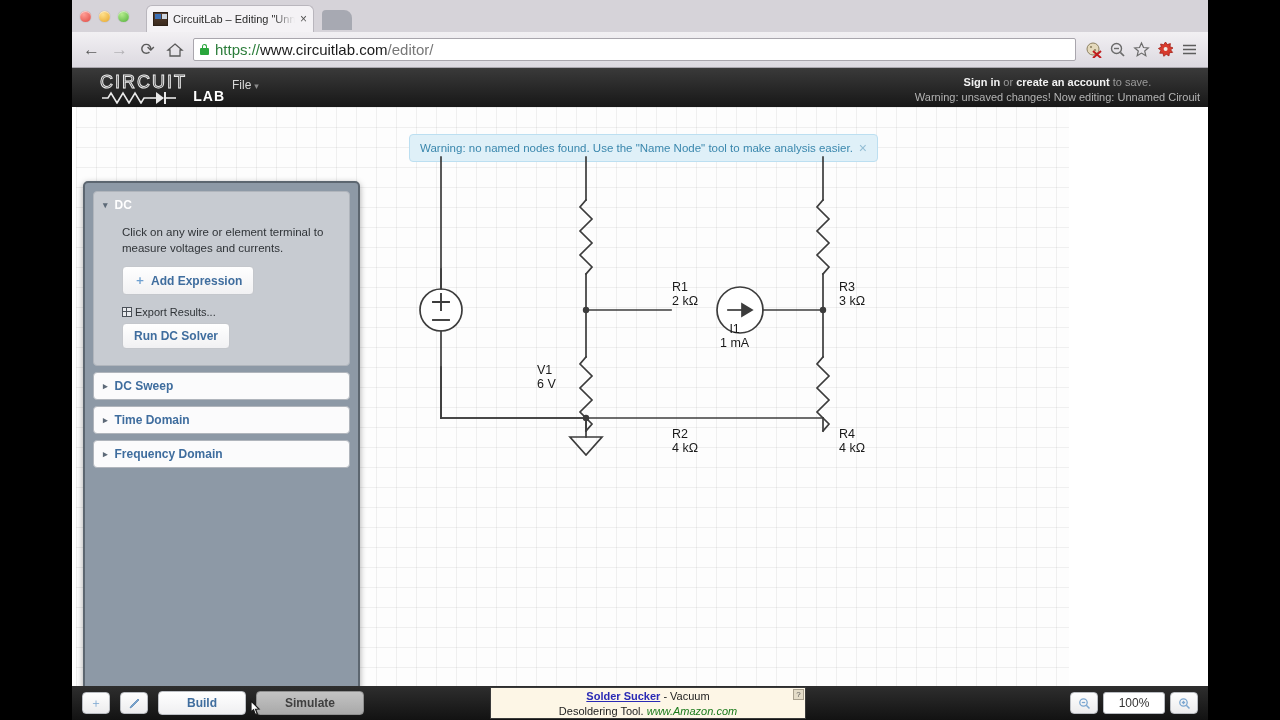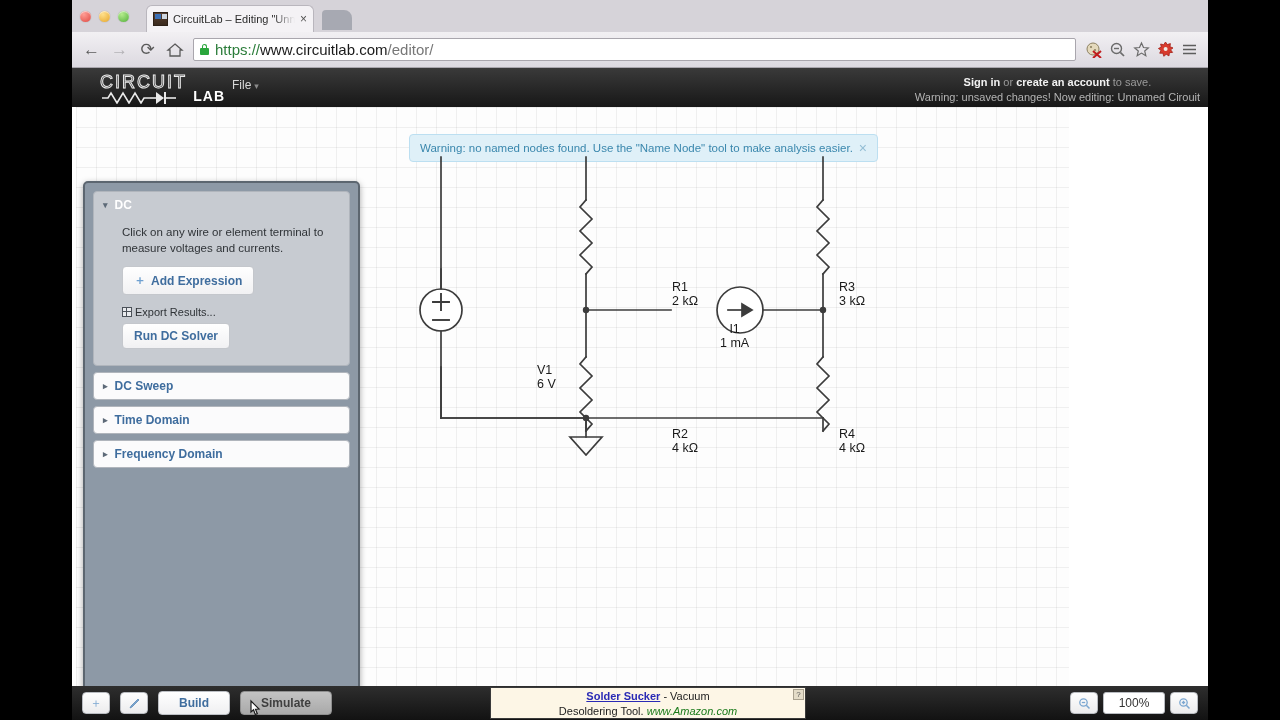--- a/index.html
+++ b/index.html
@@ -234,21 +234,21 @@
     display: flex; align-items: center;
   }
   .tool-sq {
     width: 28px; height: 22px; border-radius: 4px; margin-left: 10px;
     background: linear-gradient(#fefefe, #ececed);
     border: 1px solid #b9bcc1;
     display: flex; align-items: center; justify-content: center;
     color: #7ba7d1; font-size: 12px;
   }
   .bb-btn {
-    height: 24px; padding: 0 20px; margin-left: 10px; border-radius: 4px;
+    height: 24px; padding: 0 28px; margin-left: 10px; border-radius: 4px;
     display: flex; align-items: center; font-size: 12px; font-weight: bold;
   }
   .bb-btn.light { background: linear-gradient(#ffffff, #efeff1); border: 1px solid #bdc0c5; color: #3f6d9e; }
   .bb-btn.active { background: linear-gradient(#c3c3c3, #a9a9a9); border: 1px solid #8f8f8f; color: #3f3f3f; }
   #ad {
     position: absolute; left: 418px; top: 1px; width: 316px; height: 32px;
     background: #fdf6e6; border: 1px solid #3a3a3a;
     text-align: center; font-size: 11px; color: #222; line-height: 15px; padding-top: 1px;
   }
   #ad a { color: #2a2ab5; text-decoration: underline; font-weight: bold; }

